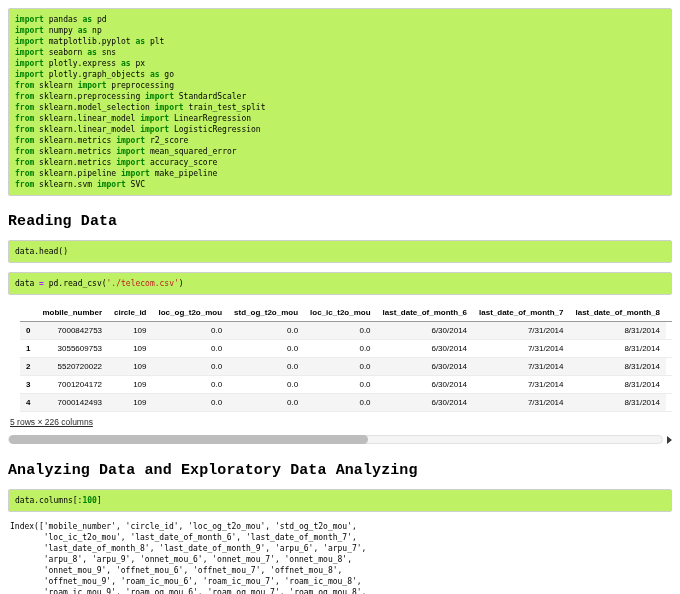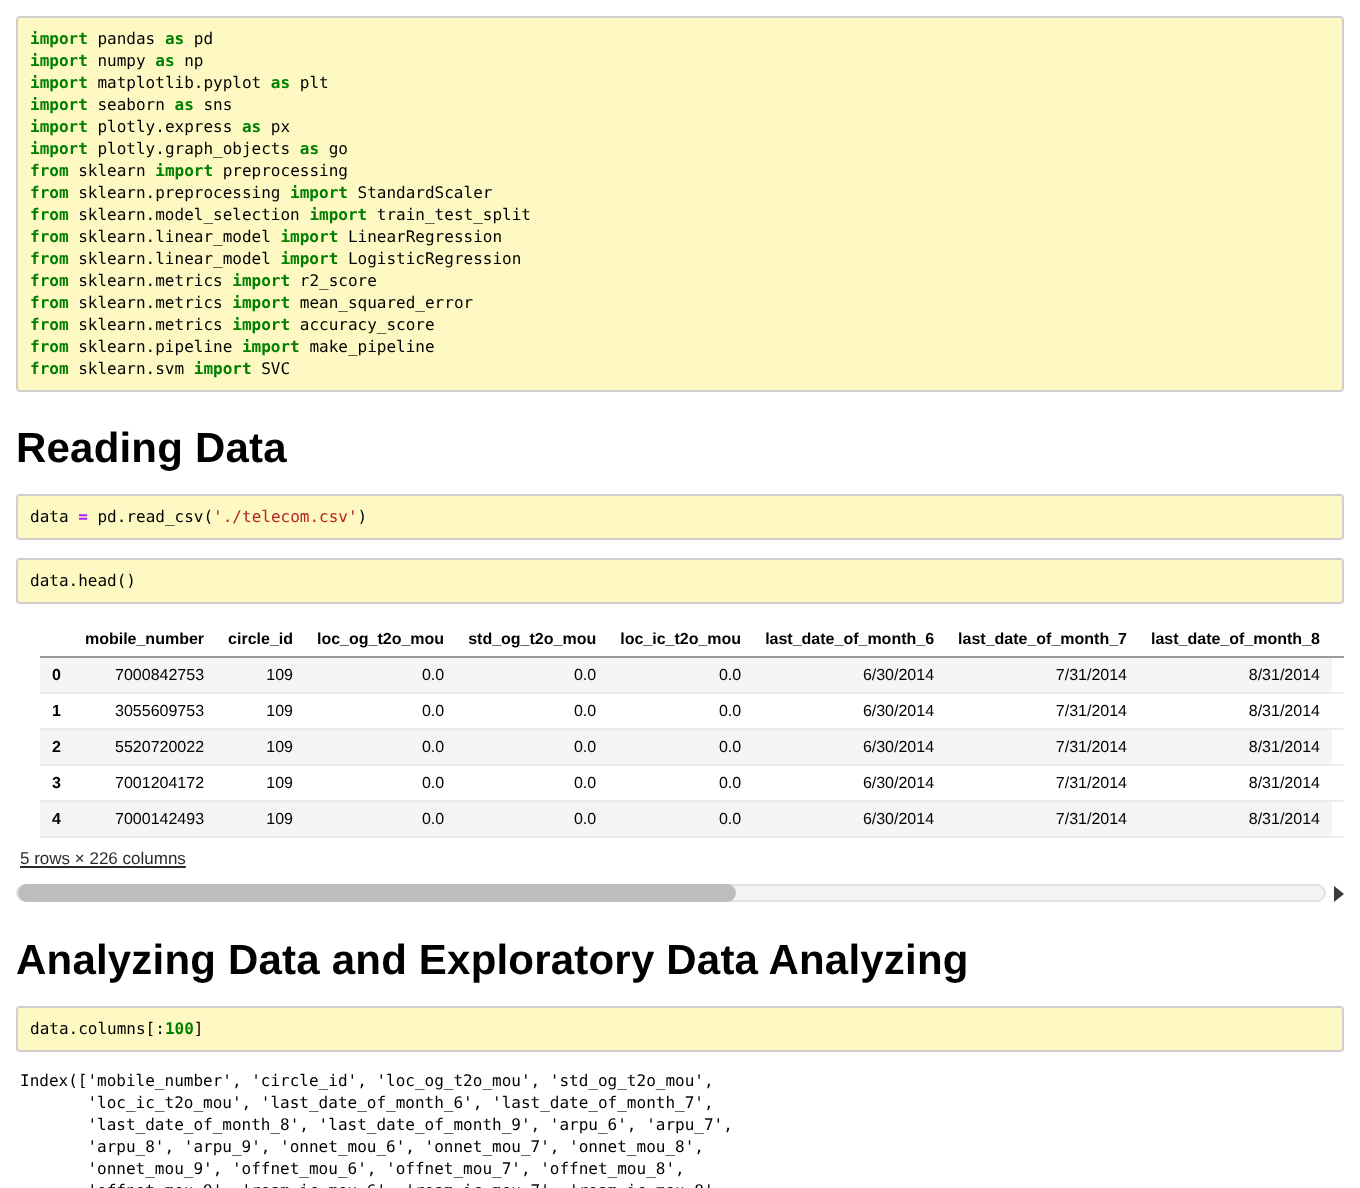--- a/index.html
+++ b/index.html
@@ -5,40 +5,40 @@
   * { box-sizing: border-box; }
   html, body { margin: 0; padding: 0; background: #ffffff; }
   body {
     width: 680px; height: 594px; overflow: hidden;
     font-family: "Liberation Sans", sans-serif; color: #000;
   }
   .notebook { padding: 8px; }
 
   
   .cell {
-    background: #fef9c3;
+    background: #bef264;
     border: 1px solid #cfcfcf;
     border-radius: 2px;
     padding: 5px 6px;
     margin-bottom: 9px;
   }
   pre.code {
     margin: 0;
     font-family: "DejaVu Sans Mono", monospace;
     font-size: 8px; line-height: 11px; color: #000;
     white-space: pre;
   }
   .tok-kw  { color: #008000; font-weight: bold; }
   .tok-str { color: #BA2121; }
   .tok-op  { color: #AA22FF; font-weight: bold; }
   .tok-num { color: #008000; font-weight: bold; }
 
   h2.nb-heading {
-    font-size: 21px; font-weight: bold; color: #000;
-    margin: 17px 0 10px 0; letter-spacing: 0.1px;
+    font-size: 15px; font-weight: bold; color: #000;
+    margin: 17px 0 10px 0; letter-spacing: 0.1px; font-family: Liberation Mono, monospace;
   }
 
   
   .table-wrap { overflow: hidden; margin: 2px 0 2px 12px; width: 652px; }
   table.dataframe {
     border-collapse: collapse; font-size: 8px; white-space: nowrap;
     color: #000; font-family: "Liberation Sans", sans-serif;
   }
   table.dataframe th, table.dataframe td {
     padding: 4px 6px; text-align: right; font-weight: normal;
@@ -79,25 +79,25 @@
 
 <div class="notebook">
 
   <div class="cell">
     <pre class="code"><div><span class="tok-kw">import</span> pandas <span class="tok-kw">as</span> pd</div><div><span class="tok-kw">import</span> numpy <span class="tok-kw">as</span> np</div><div><span class="tok-kw">import</span> matplotlib.pyplot <span class="tok-kw">as</span> plt</div><div><span class="tok-kw">import</span> seaborn <span class="tok-kw">as</span> sns</div><div><span class="tok-kw">import</span> plotly.express <span class="tok-kw">as</span> px</div><div><span class="tok-kw">import</span> plotly.graph_objects <span class="tok-kw">as</span> go</div><div><span class="tok-kw">from</span> sklearn <span class="tok-kw">import</span> preprocessing</div><div><span class="tok-kw">from</span> sklearn.preprocessing <span class="tok-kw">import</span> StandardScaler</div><div><span class="tok-kw">from</span> sklearn.model_selection <span class="tok-kw">import</span> train_test_split</div><div><span class="tok-kw">from</span> sklearn.linear_model <span class="tok-kw">import</span> LinearRegression</div><div><span class="tok-kw">from</span> sklearn.linear_model <span class="tok-kw">import</span> LogisticRegression</div><div><span class="tok-kw">from</span> sklearn.metrics <span class="tok-kw">import</span> r2_score</div><div><span class="tok-kw">from</span> sklearn.metrics <span class="tok-kw">import</span> mean_squared_error</div><div><span class="tok-kw">from</span> sklearn.metrics <span class="tok-kw">import</span> accuracy_score</div><div><span class="tok-kw">from</span> sklearn.pipeline <span class="tok-kw">import</span> make_pipeline</div><div><span class="tok-kw">from</span> sklearn.svm <span class="tok-kw">import</span> SVC</div></pre>
   </div>
 
   <h2 class="nb-heading">Reading Data</h2>
 
   <div class="cell">
-    <pre class="code"><div>data <span class="tok-op">=</span> pd.read_csv(<span class="tok-str">'./telecom.csv'</span>)</div></pre>
+    <pre class="code"><div>data.head()</div></pre>
   </div>
 
   <div class="cell">
-    <pre class="code"><div>data.head()</div></pre>
+    <pre class="code"><div>data <span class="tok-op">=</span> pd.read_csv(<span class="tok-str">'./telecom.csv'</span>)</div></pre>
   </div>
 
   <div class="table-wrap">
     <table class="dataframe">
         <thead>
           <tr>
             <th></th>
             <th>mobile_number</th>
             <th>circle_id</th>
             <th>loc_og_t2o_mou</th>

